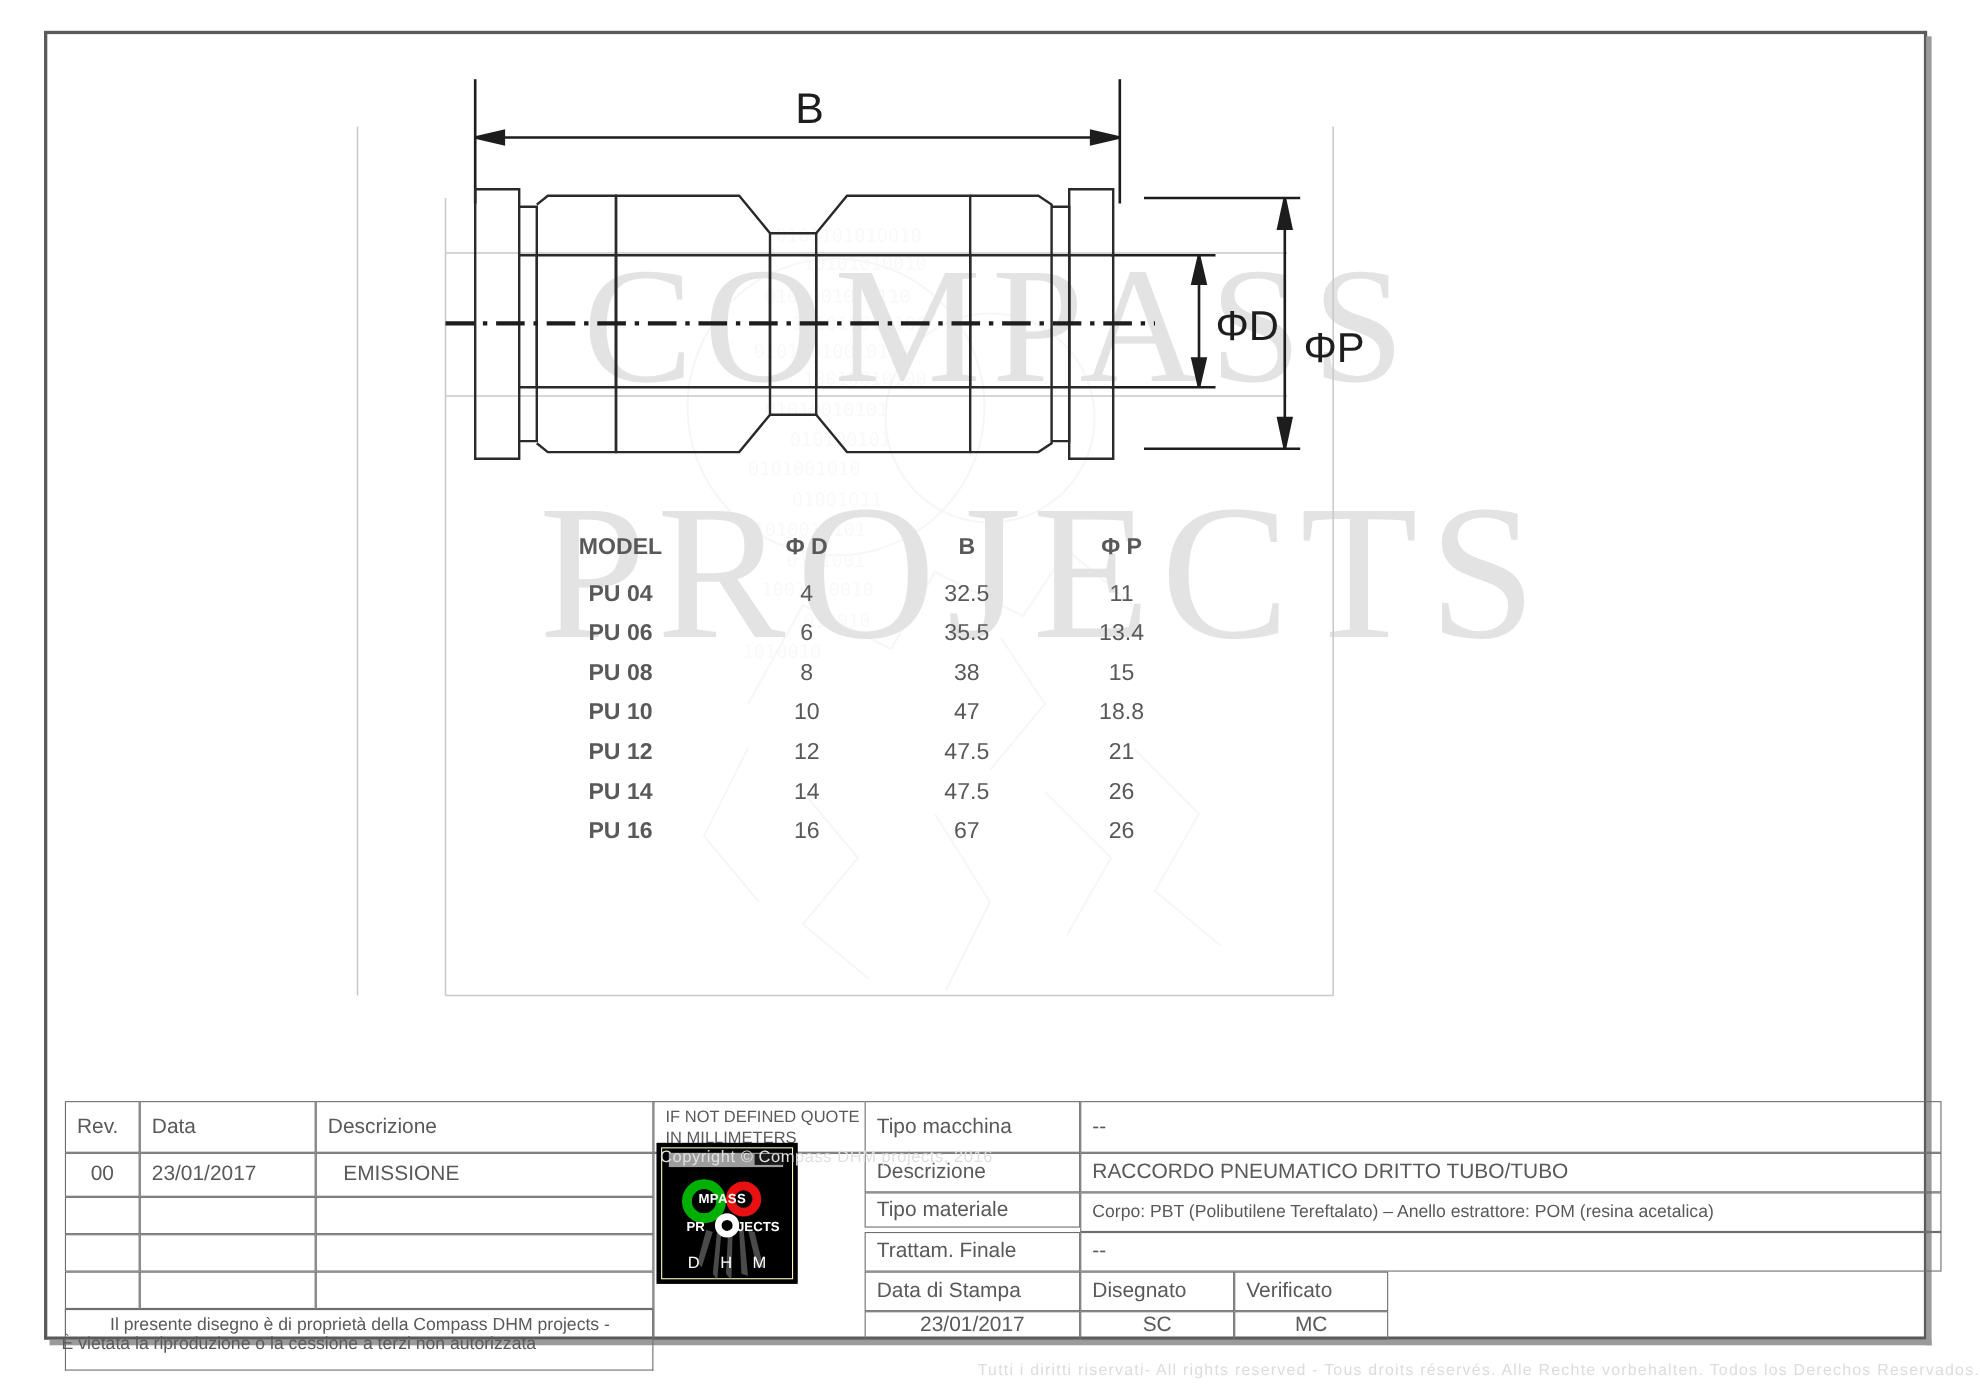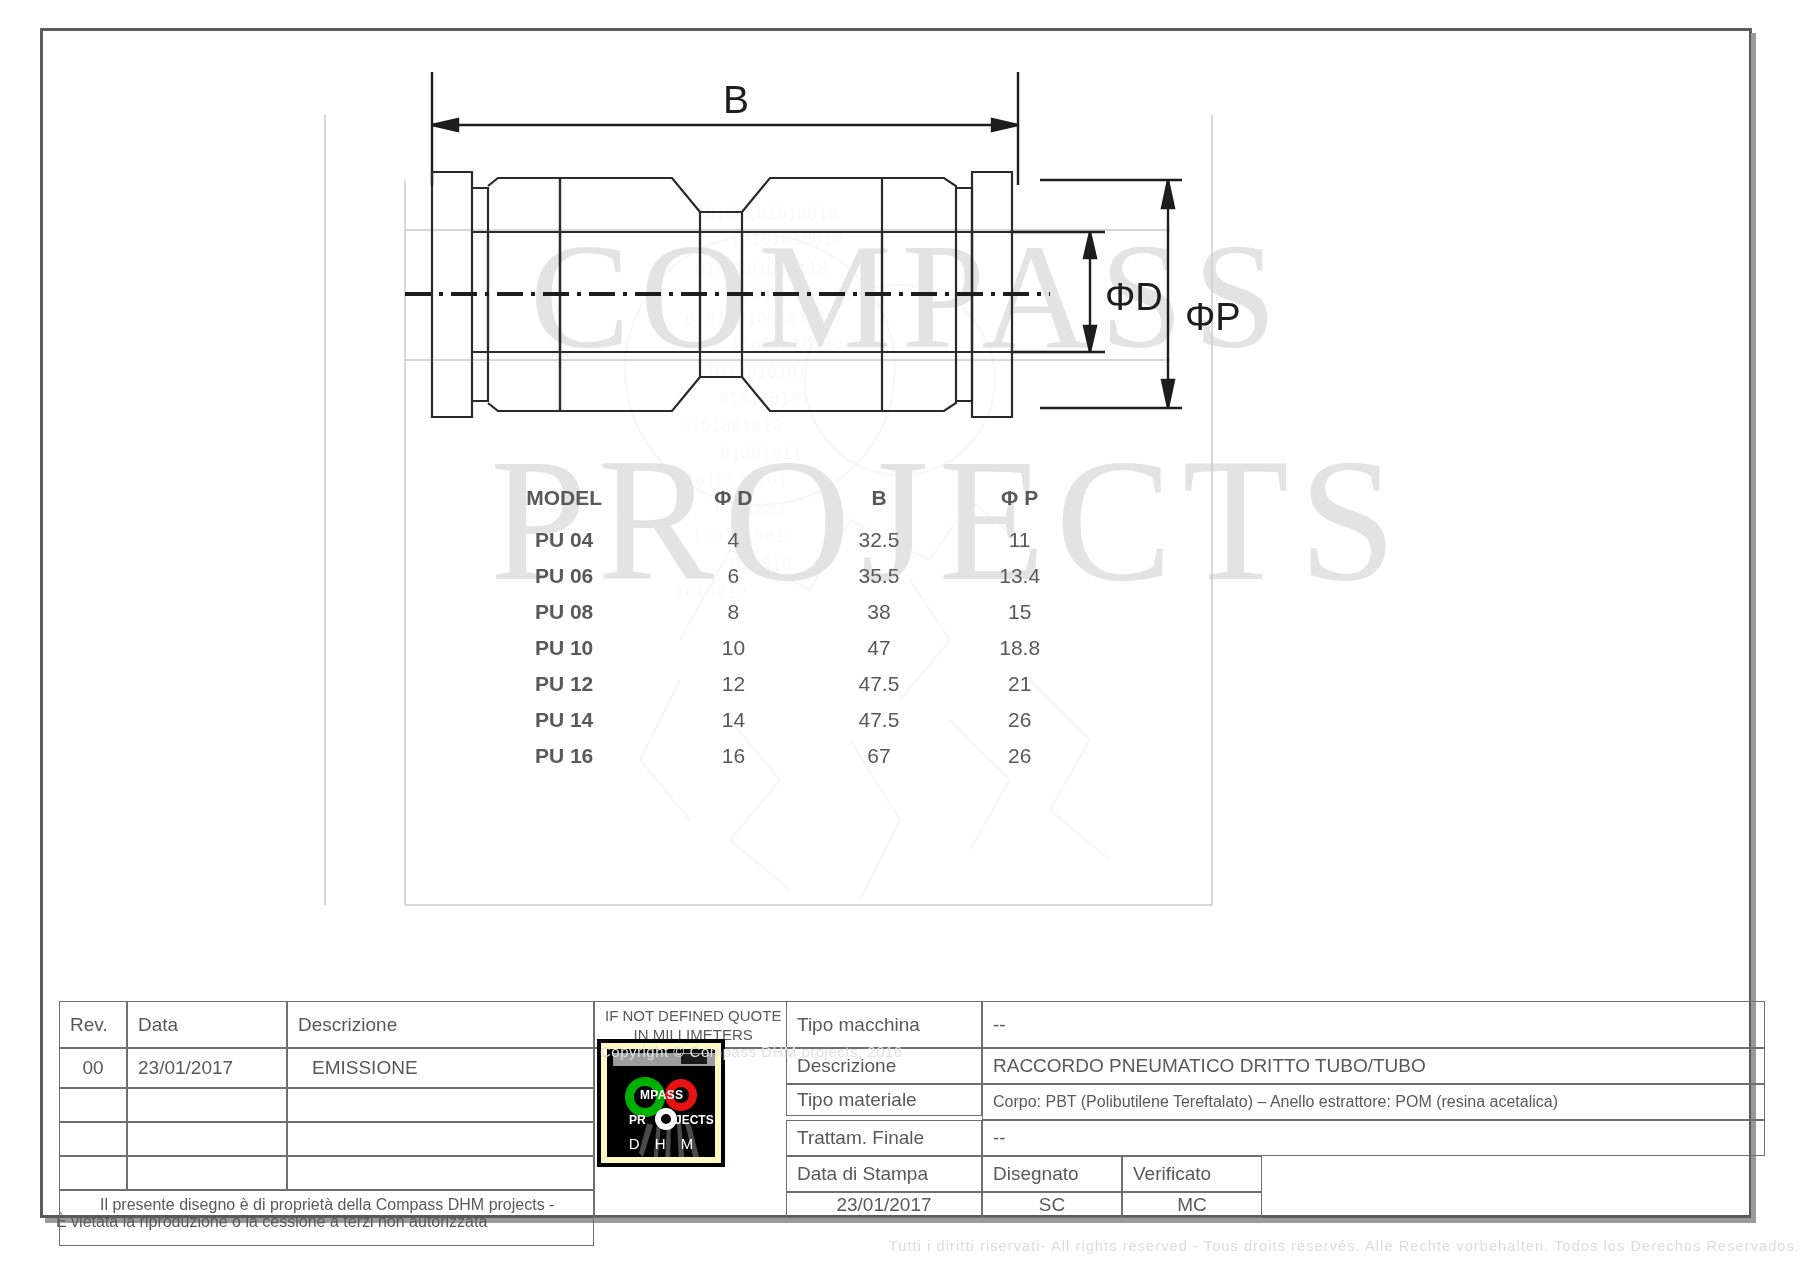--- a/index.html
+++ b/index.html
@@ -126,37 +126,36 @@
     background: transparent;
   }
   .tb-cell.center { justify-content: center; padding-left: 0; }
   .tb-cell.small  { font-size: 16px; }
   .tb-cell.tiny   { font-size: 15px; }
 
   .tb-multiline {
     display: block;
     padding-top: 2px;
     line-height: 1.25;
-    text-align: center;
   }
 
   
   #logo-cell {
     position: absolute;
     left: 538px; top: 38px;
     width: 128px; height: 128px;
     background: #000;
     border: 4px solid #000;
     box-sizing: border-box;
   }
   #logo-inner {
     position: relative;
     width: 100%; height: 100%;
     background: #000;
-    border: 6px solid #fef9c3;
+    border: 1px solid #fef9c3;
     box-sizing: border-box;
     overflow: hidden;
   }
   #logo-top-strip {
     position: absolute;
     left: 6px; top: 4px;
     width: 104px; height: 13px;
     background: #9d9d9d;
   }
   #logo-dash {

